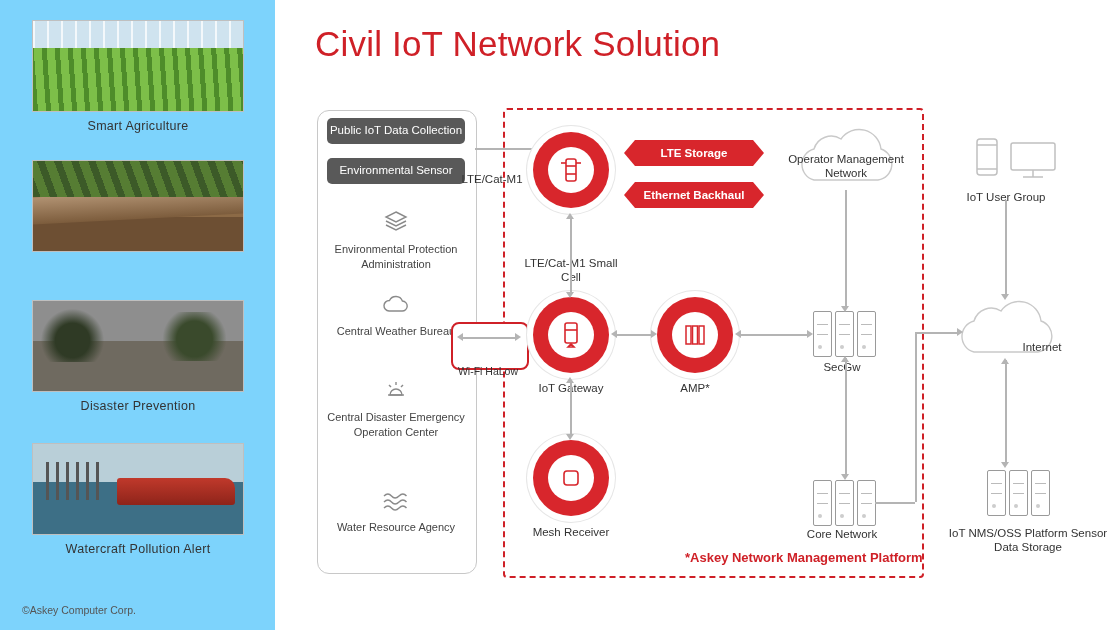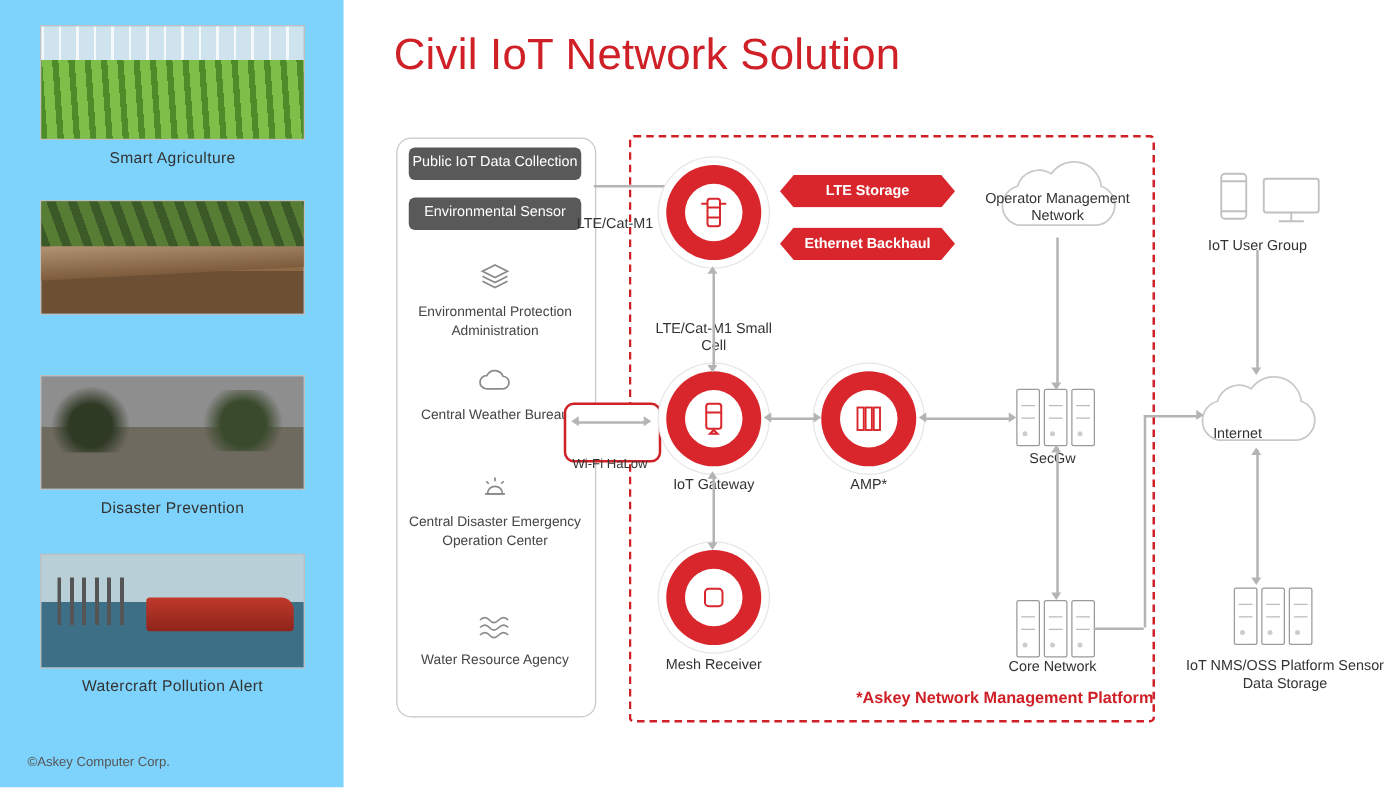--- a/index.html
+++ b/index.html
@@ -265,21 +265,21 @@
       <path d="M27 52 h64 a16 16 0 0 0 3-31 A22 22 0 0 0 54 11 A18 18 0 0 0 27 21 A16 16 0 0 0 27 52 Z" fill="#fff" stroke="#c9c9c9" stroke-width="1.4"></path>
     </svg>
   </div>
   <div class="lbl" style="left:512px;top:152px;width:118px;">Operator Management Network</div>
 
   <div class="cloud" style="left:672px;top:300px;">
     <svg width="118" height="62" viewBox="0 0 118 62">
       <path d="M27 52 h64 a16 16 0 0 0 3-31 A22 22 0 0 0 54 11 A18 18 0 0 0 27 21 A16 16 0 0 0 27 52 Z" fill="#fff" stroke="#c9c9c9" stroke-width="1.4"></path>
     </svg>
   </div>
-  <div class="lbl" style="left:656px;top:340px;width:118px;">Internet</div>
+  <div class="lbl" style="left:708px;top:340px;width:118px;">Internet</div>
 
   <div class="servers" style="left:538px;top:311px;">
     <div class="srv">
         <i></i>
       </div>
     <div class="srv">
         <i></i>
       </div>
     <div class="srv">
         <i></i>

